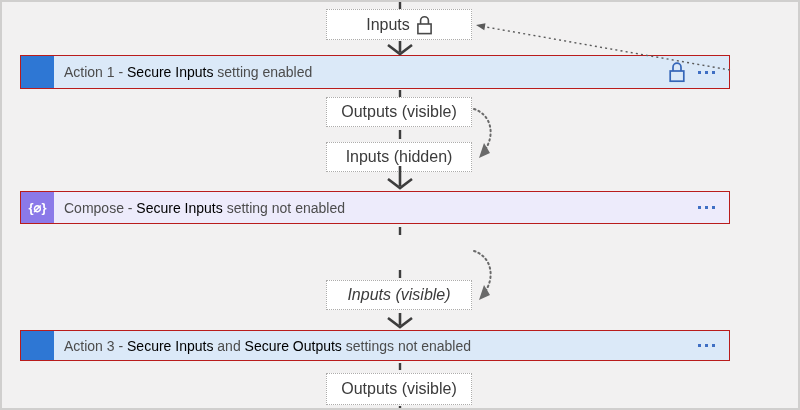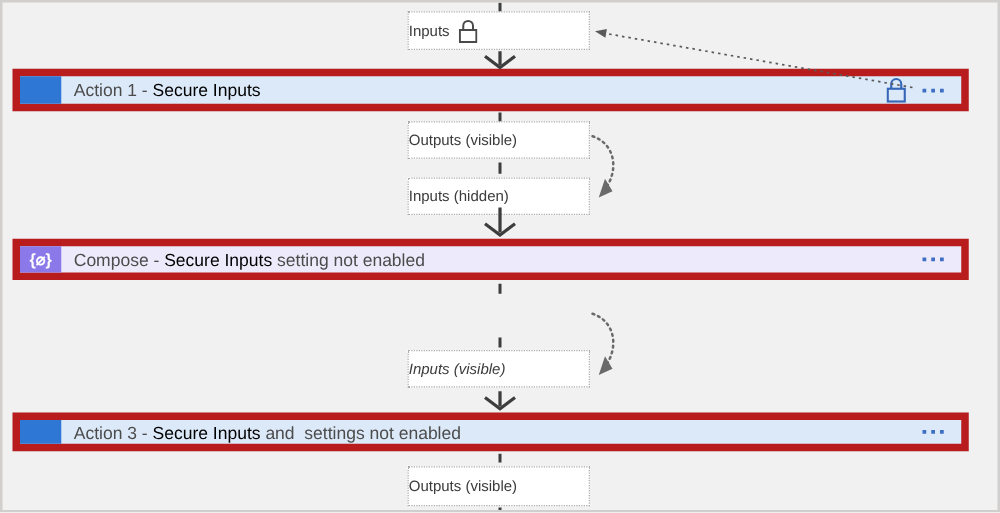--- a/index.html
+++ b/index.html
@@ -4,26 +4,26 @@
 <style>
   html,body{margin:0;padding:0;background:#fff;}
   .frame{
     position:relative;width:800px;height:410px;box-sizing:border-box;
     background:#f2f1f1;border:2px solid #d0cfce;overflow:hidden;
     font-family:"Liberation Sans",sans-serif;
   }
   .node{
     position:absolute;left:324px;width:146px;height:31px;box-sizing:border-box;
     background:#ffffff;border:1px dotted #adacab;
-    display:flex;align-items:center;gap:7px;
-    font-size:12px;color:#3b3b3b;
+    display:flex;align-items:center;justify-content:center;gap:7px;
+    font-size:16px;color:#3b3b3b;
   }
   .bar{
-    position:absolute;left:8px;width:765px;box-sizing:border-box;
-    border:6px solid #b91c1c;display:flex;align-items:stretch;
+    position:absolute;left:18px;width:710px;box-sizing:border-box;
+    border:1px solid #b91c1c;display:flex;align-items:stretch;
   }
   .bar-icon{
     flex:0 0 33px;display:flex;align-items:center;justify-content:center;
     color:#ffffff;font-size:13px;font-weight:700;
   }
   .bar-text{
     flex:1;display:flex;align-items:center;padding-left:10px;
     font-size:14px;color:#4c4c4c;overflow:hidden;
   }
   .bar-text span{white-space:pre;}
@@ -45,20 +45,21 @@
       <path d="M3.6,9 V5.6 a3.9,3.9 0 0 1 7.8,0 V9" fill="none" stroke="#4a4a4a" stroke-width="1.6"></path>
       <rect x="0.9" y="9" width="13.2" height="9.6" fill="#ffffff" stroke="#4a4a4a" stroke-width="1.6"></rect>
     </svg>
   </div>
 
   <div class="bar" style="top: 53px; height: 34px; background-color: rgb(219, 233, 248);">
     <div class="bar-icon" style="background-color: rgb(46, 119, 212);"></div>
     <div class="bar-text">
         <span>Action 1 - </span>
         <span class="b">Secure Inputs</span>
+        <span> setting enabled</span>
       </div>
     <div class="bar-right">
       <svg width="16" height="22" viewBox="0 0 16 22">
         <path d="M4,10 V6.2 a4,4 0 0 1 8,0 V10" fill="none" stroke="#3566b8" stroke-width="1.7"></path>
         <rect x="1.2" y="10" width="13.6" height="10.2" fill="none" stroke="#3566b8" stroke-width="1.7"></rect>
       </svg>
       <button class="dots">
         <span class="dots">
             <i></i>
             <i></i>
@@ -99,20 +100,21 @@
   <div class="node" style="top:278px;height:30px;font-style:italic;">
     <span>Inputs (visible)</span>
   </div>
 
   <div class="bar" style="top: 328px; height: 31px; background-color: rgb(219, 233, 248);">
     <div class="bar-icon" style="background-color: rgb(46, 119, 212);"></div>
     <div class="bar-text">
         <span>Action 3 - </span>
         <span class="b">Secure Inputs</span>
         <span> and </span>
+        <span class="b">Secure Outputs</span>
         <span> settings </span>
         <span class="i">not enabled</span>
       </div>
     <div class="bar-right">
       <button class="dots">
         <span class="dots">
             <i></i>
             <i></i>
             <i></i>
           </span>

